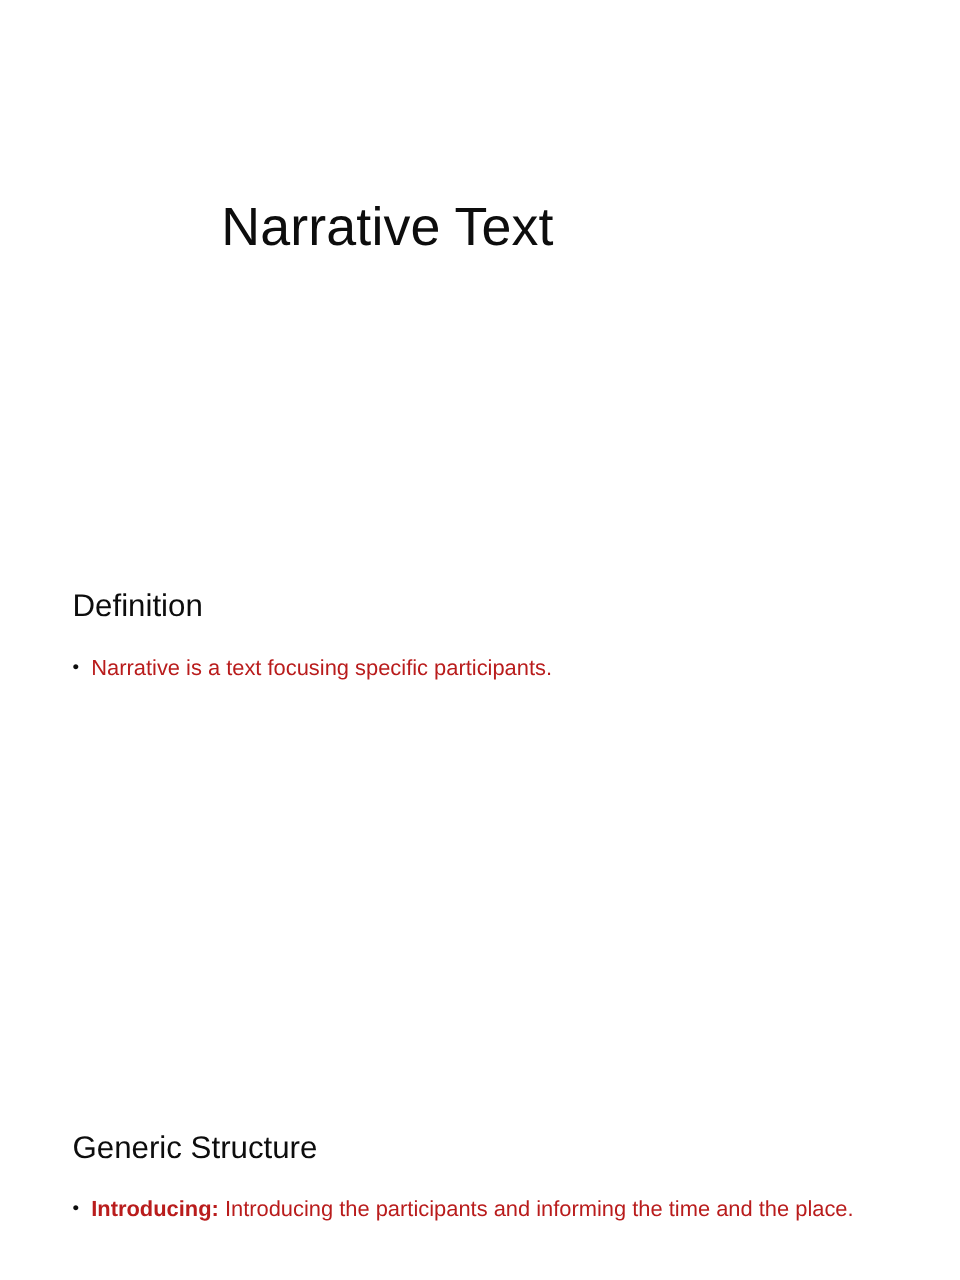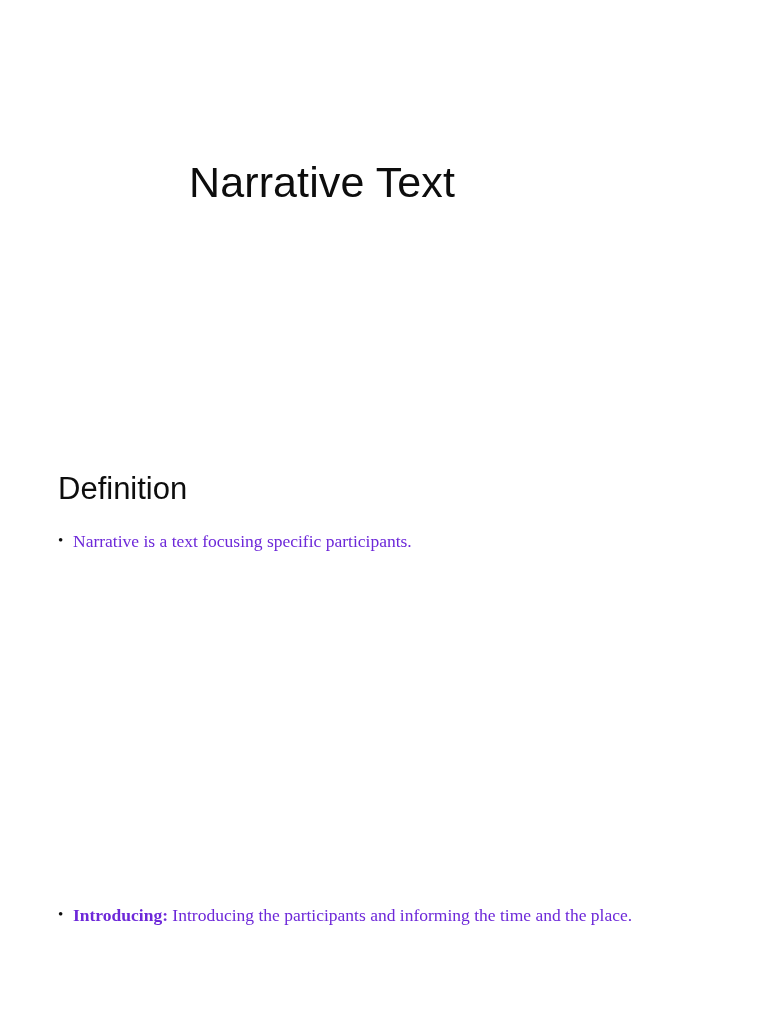--- a/index.html
+++ b/index.html
@@ -20,21 +20,21 @@
     height: 1024px;
     position: relative;
     background: #ffffff;
     box-sizing: border-box;
   }
 
   
   .slide-title-block {
     position: absolute;
     top: 158px;
-    left: 12px;
+    left: 0;
     width: 620px;
     text-align: center;
   }
   .doc-title {
     font-size: 43px;
     font-weight: 400;
     line-height: 1.15;
     color: #0d0d0d;
     letter-spacing: 0.1px;
   }
@@ -42,39 +42,38 @@
   
   .section {
     position: absolute;
     left: 58px;
     width: 660px;
   }
   .section-definition { top: 470px; }
   .section-structure  { top: 903px; }
 
   .section-heading {
-    font-size: 31px;
+    font-size: 25px;
     font-weight: 400;
     line-height: 1.2;
     color: #0d0d0d;
     margin: 0 0 22px 0;
   }
   ul.bullets {
     list-style: none;
     margin: 0;
     padding: 0;
   }
   ul.bullets > li {
     position: relative;
     padding-left: 15px;
     font-size: 17.5px;
     line-height: 1.42;
-    color: #6d28d9;
+    color: #b91c1c;
     margin-bottom: 2px;
-    font-family: Liberation Serif, serif;
   }
   ul.bullets > li::before {
     content: "\2022";
     position: absolute;
     left: 0;
     top: 0;
     font-size: 15px;
     line-height: 1.55;
     color: #0d0d0d;
   }
@@ -95,20 +94,21 @@
   <div class="section section-definition">
     <h2 class="section-heading">Definition</h2>
     <ul class="bullets">
       <li>
         <span class="bullet-text">Narrative is a text focusing specific participants.</span>
       </li>
     </ul>
   </div>
 
   <div class="section section-structure">
+    <h2 class="section-heading">Generic Structure</h2>
     <ul class="bullets">
       <li>
         <span class="lead">Introducing:</span><span class="bullet-text"> Introducing the participants and informing the time and the place.</span>
       </li>
     </ul>
   </div>
 
 </div>
 
 </body></html>

